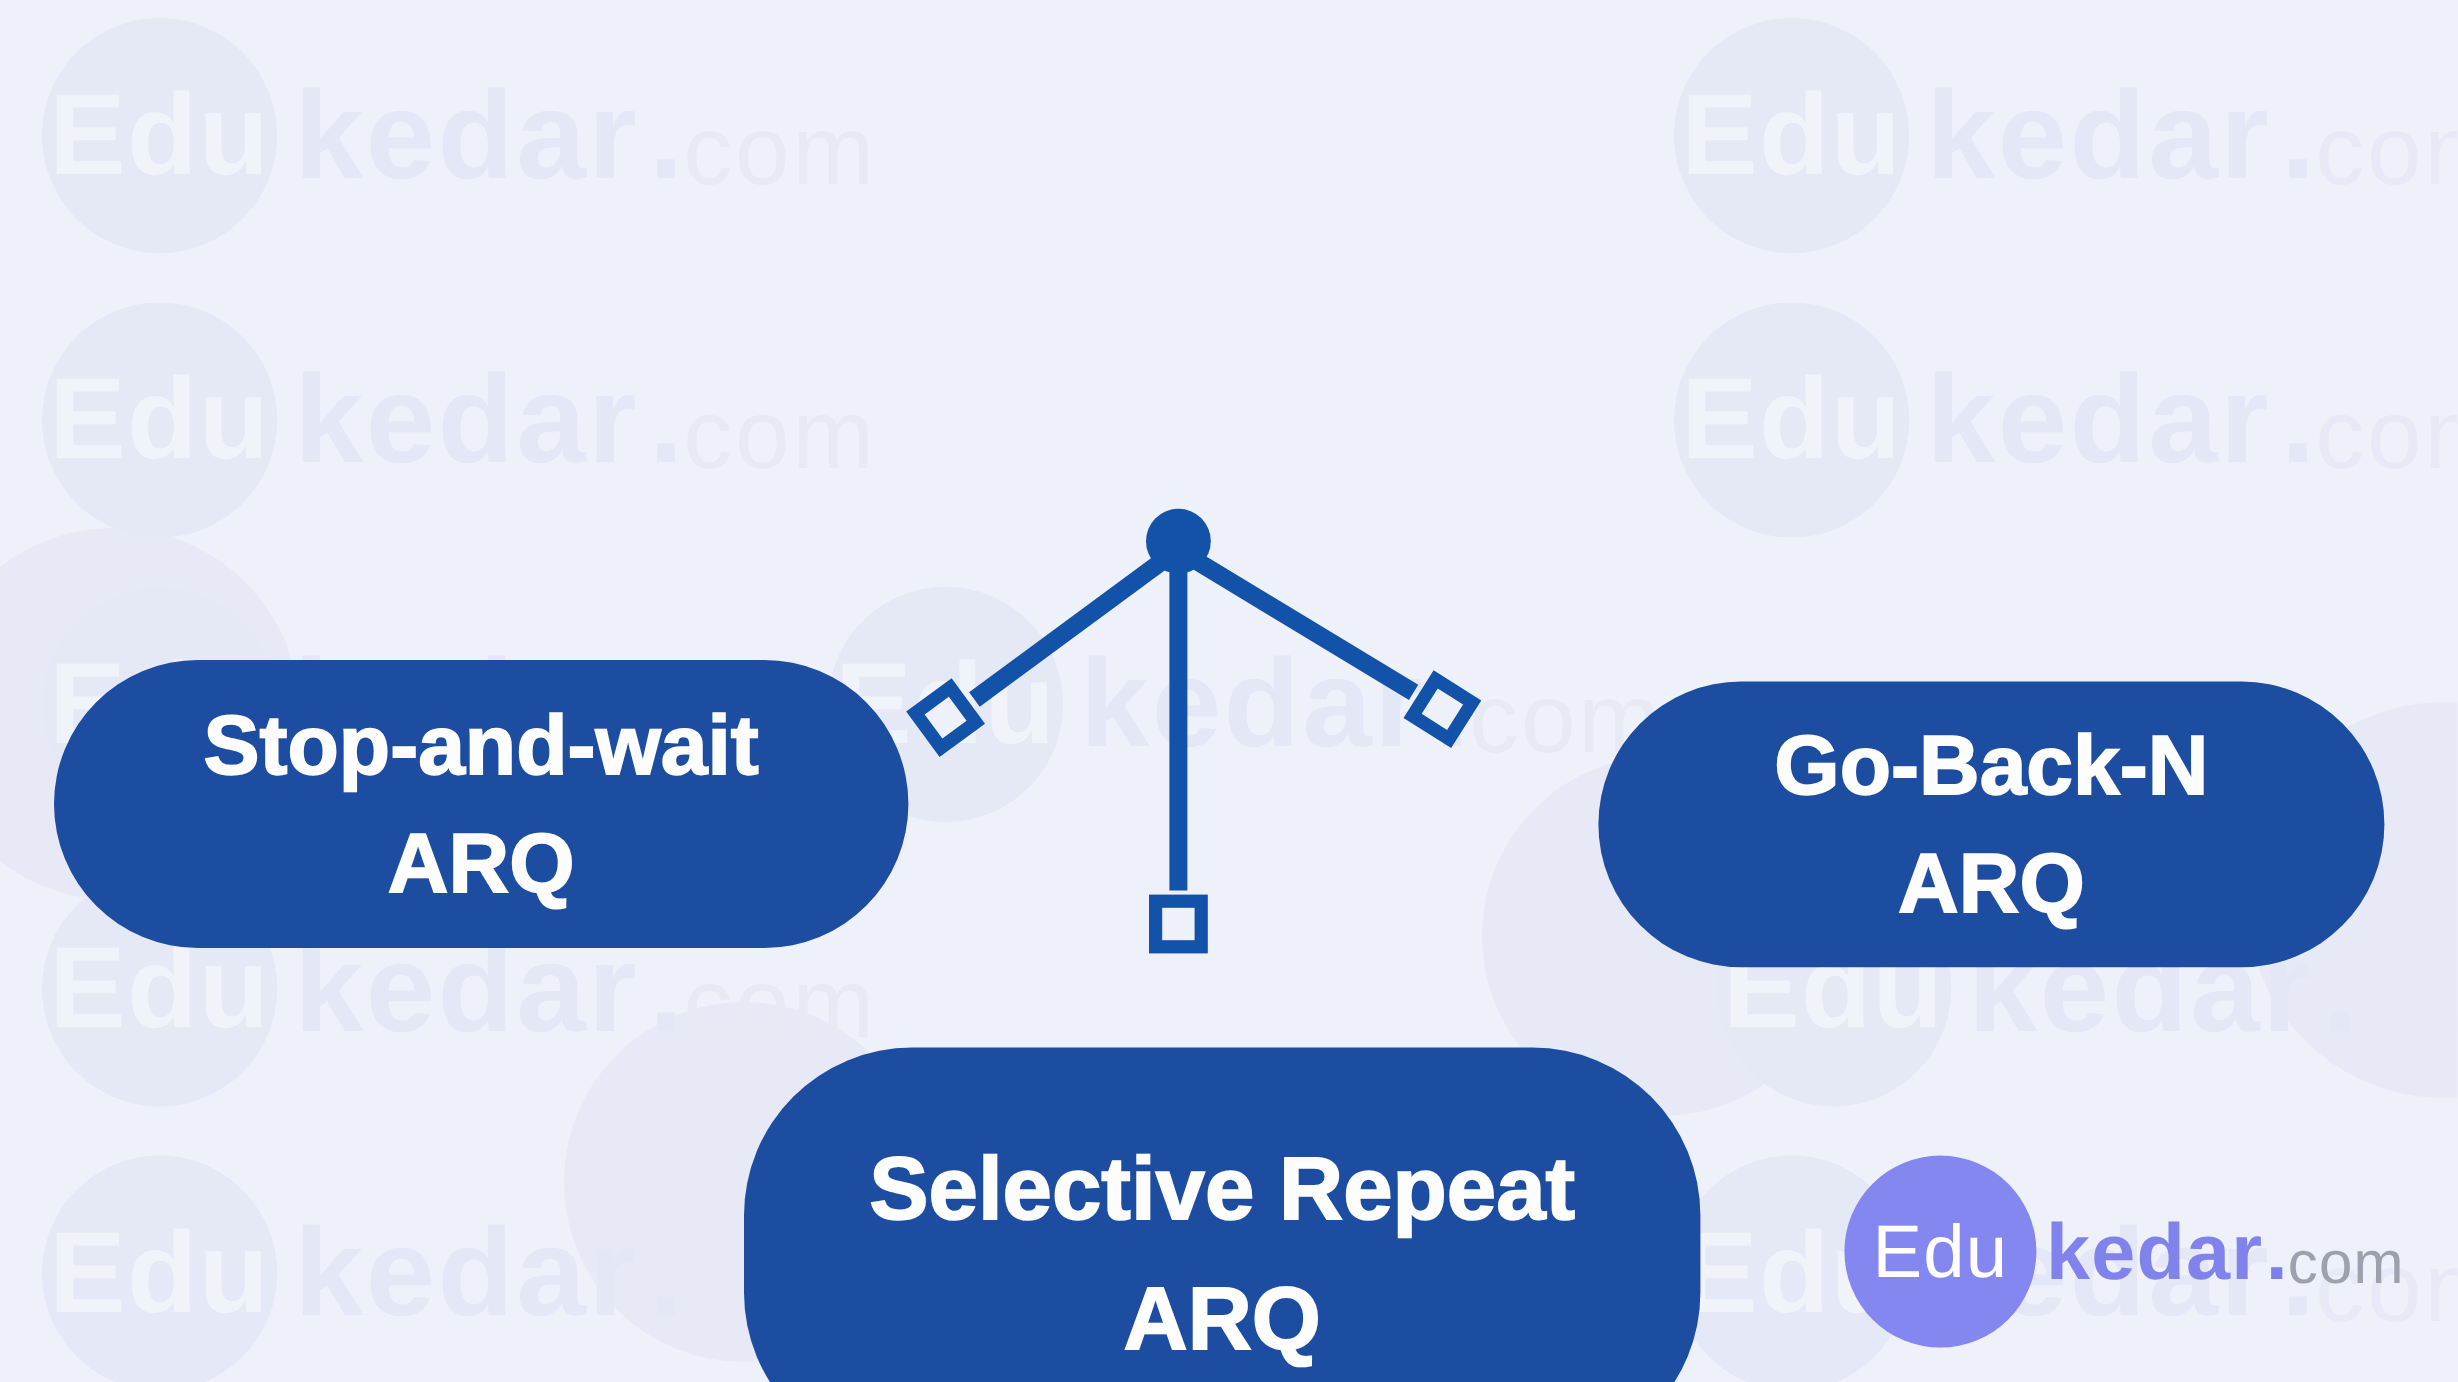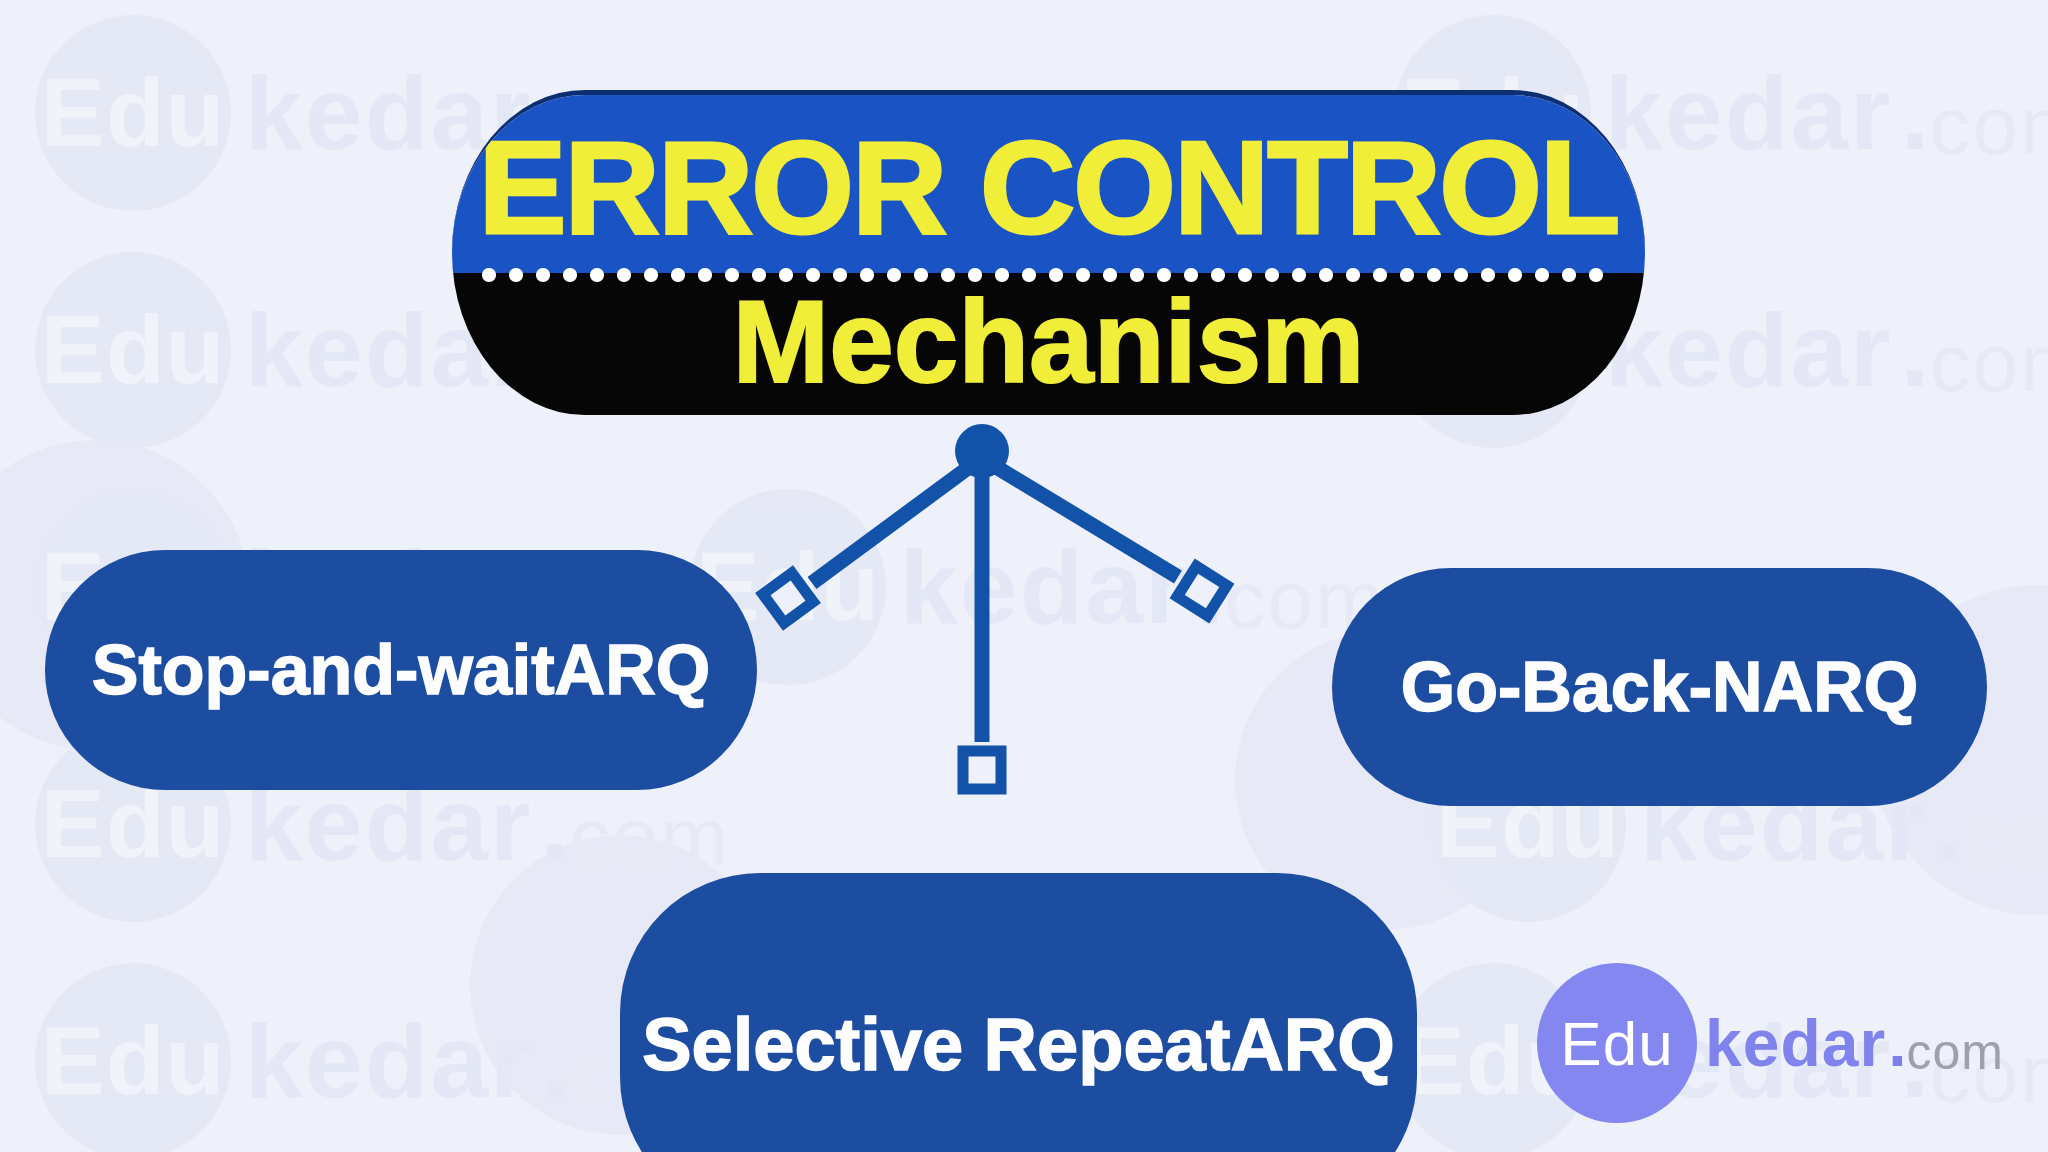--- a/index.html
+++ b/index.html
@@ -70,21 +70,21 @@
     letter-spacing: 0px;
   }
 
   
   #connector { position: absolute; left: 0; top: 0; }
 
   
   .pill {
     position: absolute;
     background: #1c4da1;
-    display: flex; flex-direction: row;
+    display: flex; flex-direction: column;
     align-items: center; justify-content: center;
     color: #fdfdfd;
     font-weight: bold;
     text-align: center;
   }
   .pill .l1, .pill .l2 { -webkit-text-stroke: 1.5px #fdfdfd; }
   #pill-stop    { left: 45px;   top: 550px; width: 712px; height: 240px; border-radius: 120px; font-size: 70px; line-height: 98px; }
   #pill-goback  { left: 1332px; top: 568px; width: 655px; height: 238px; border-radius: 119px; font-size: 70px; line-height: 98px; }
   #pill-selective { left: 620px; top: 825px; width: 797px; height: 344px; border-radius: 140px; font-size: 74px; line-height: 108px; margin-top: 48px; }
 
@@ -208,29 +208,20 @@
       <line x1="988" y1="462" x2="1178" y2="577"></line>
     </g>
     <circle cx="982" cy="451" r="27" fill="#1252a8"></circle>
     <g stroke="#1252a8" stroke-width="11" fill="#eef1fa">
       <rect x="-18" y="-18" width="36" height="36" transform="translate(788,598) rotate(-36.3)"></rect>
       <rect x="-19" y="-19" width="38" height="38" transform="translate(982,770)"></rect>
       <rect x="-18" y="-18" width="36" height="36" transform="translate(1202,591) rotate(32.3)"></rect>
     </g>
   </svg>
 
-  <div id="banner">
-    <div id="banner-top">
-      <div id="banner-title">ERROR CONTROL</div>
-    </div>
-    <div id="banner-bottom">
-      <div id="banner-subtitle">Mechanism</div>
-    </div>
-    <div id="banner-dots"></div>
-  </div>
 
   <div class="pill" id="pill-stop">
     <div class="l1">Stop-and-wait</div>
     <div class="l2">ARQ</div>
   </div>
 
   <div class="pill" id="pill-goback">
     <div class="l1">Go-Back-N</div>
     <div class="l2">ARQ</div>
   </div>

